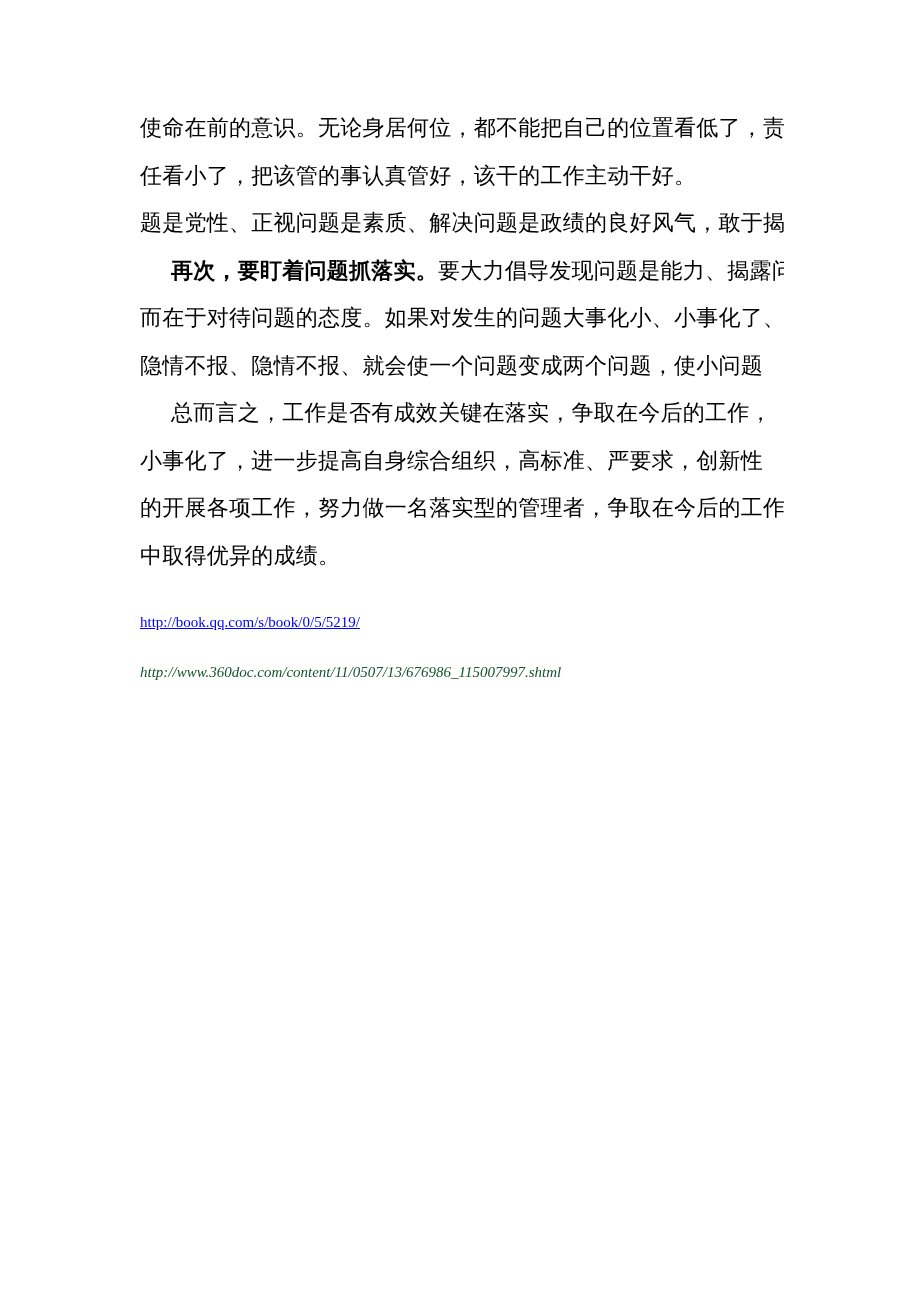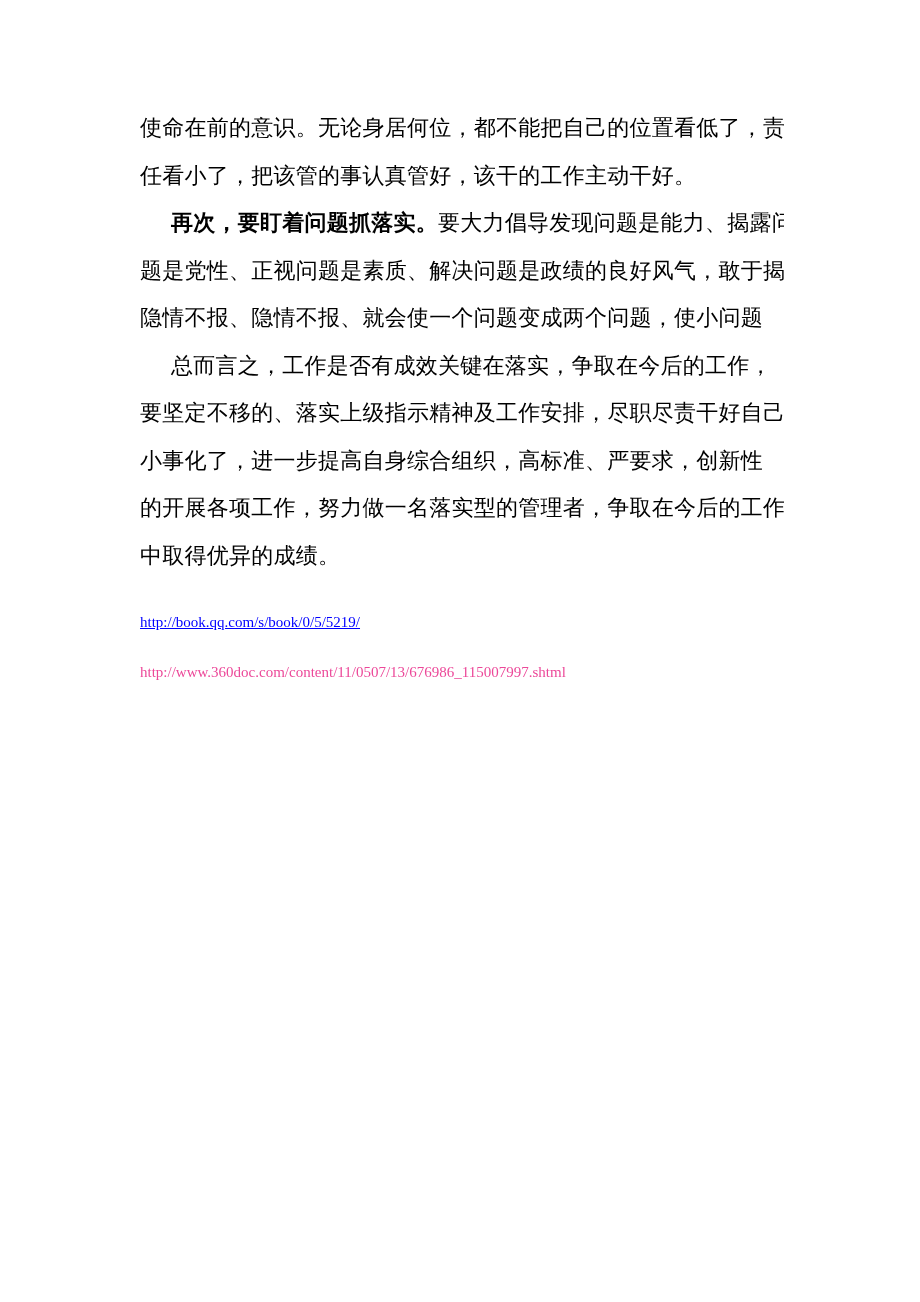--- a/index.html
+++ b/index.html
@@ -37,36 +37,37 @@
     display: block;
     font-size: 15px;
     line-height: 50px;
     white-space: nowrap;
   }
   .links-block a.hyperlink {
     color: #0000ff;
     text-decoration: underline;
   }
   .links-block .plain {
-    color: #ec4899;
+    color: #14532d;
     text-decoration: none;
+    font-style: italic;
   }
 </style>
 </head>
 <body>
 
 <div class="page">
   <div class="doc-body">
       <div class="line">使命在前的意识。无论身居何位，都不能把自己的位置看低了，责</div>
       <div class="line">任看小了，把该管的事认真管好，该干的工作主动干好。</div>
+      <div class="line">题是党性、正视问题是素质、解决问题是政绩的良好风气，敢于揭</div>
       <div class="line indent"><span class="bold">再次，要盯着问题抓落实。</span>要大力倡导发现问题是能力、揭露问</div>
-      <div class="line">题是党性、正视问题是素质、解决问题是政绩的良好风气，敢于揭</div>
+      <div class="line">而在于对待问题的态度。如果对发生的问题大事化小、小事化了、</div>
       <div class="line">隐情不报、隐情不报、就会使一个问题变成两个问题，使小问题</div>
       <div class="line indent">总而言之，工作是否有成效关键在落实，争取在今后的工作，</div>
-      <div class="line">要坚定不移的、落实上级指示精神及工作安排，尽职尽责干好自己</div>
       <div class="line">小事化了，进一步提高自身综合组织，高标准、严要求，创新性</div>
       <div class="line">的开展各项工作，努力做一名落实型的管理者，争取在今后的工作</div>
       <div class="line">中取得优异的成绩。</div>
     </div>
   <div class="links-block">
       <a class="line hyperlink" href="#">http://book.qq.com/s/book/0/5/5219/</a>
       <div class="line plain">http://www.360doc.com/content/11/0507/13/676986_115007997.shtml</div>
     </div>
 </div>
 

